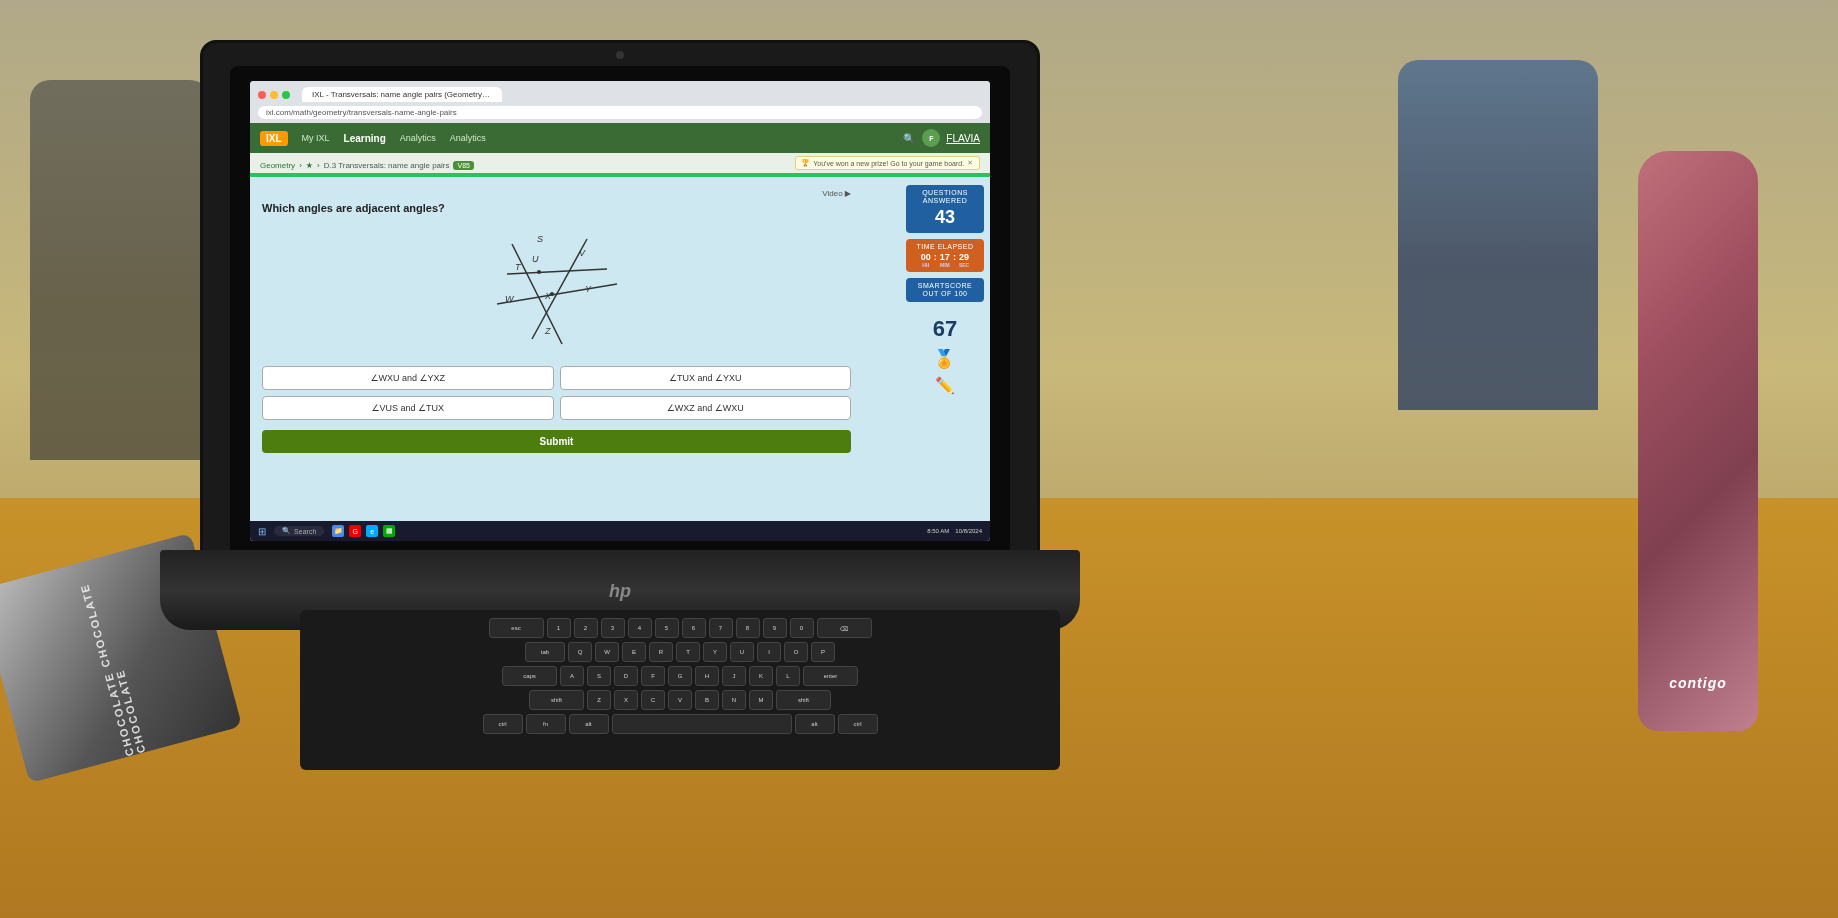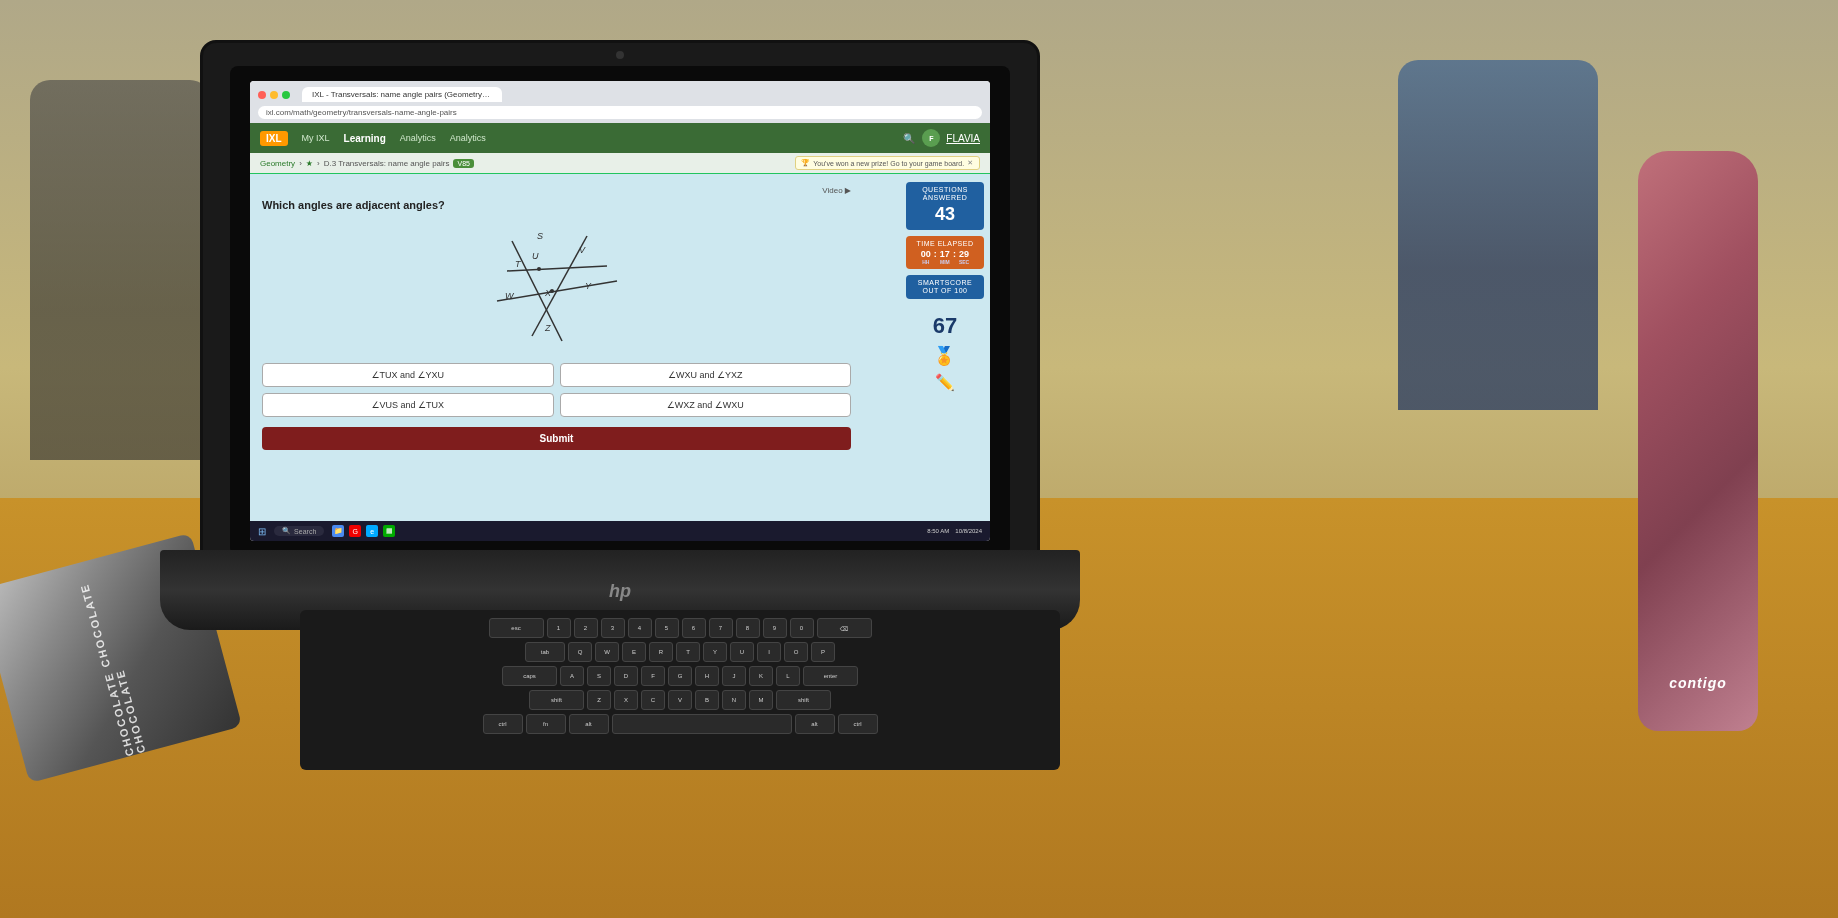--- a/index.html
+++ b/index.html
@@ -234,23 +234,23 @@
       text-decoration: underline;
     }
 
     
     .breadcrumb-bar {
       background: #e8f0e8;
       padding: 3px 10px;
       font-size: 8px;
       color: #555;
       display: flex;
-      align-items: center;
+      align-items: flex-end;
       gap: 4px;
-      border-bottom: 1px solid #22c55e;
+      border-bottom: 4px solid #22c55e;
     }
     .breadcrumb-link {
       color: #2a7a2a;
     }
     .breadcrumb-badge {
       background: #4a8f3a;
       color: #fff;
       padding: 1px 4px;
       border-radius: 3px;
       font-size: 7px;
@@ -322,21 +322,21 @@
       border: 1.5px solid #aaa;
       border-radius: 4px;
       padding: 6px 10px;
       font-size: 9px;
       color: #333;
       cursor: pointer;
       text-align: center;
     }
 
     .submit-btn {
-      background: #7f1d1d;
+      background: #4d7c0f;
       color: #fff;
       border: none;
       border-radius: 4px;
       padding: 6px 16px;
       font-size: 10px;
       font-weight: bold;
       cursor: pointer;
     }
 
     
@@ -632,24 +632,24 @@
                 <text x="108" y="68" font-size="9" fill="#333" font-style="italic">Y</text>
                 <text x="68" y="110" font-size="9" fill="#333" font-style="italic">Z</text>
 
                 <circle cx="62" cy="48" r="2" fill="#333"></circle>
                 <circle cx="75" cy="70" r="2" fill="#333"></circle>
               </svg>
             </div>
 
             <div class="answer-grid">
               <button class="answer-btn">
-                <span>∠TUX and ∠YXU</span>
+                <span>∠WXU and ∠YXZ</span>
               </button>
               <button class="answer-btn">
-                <span>∠WXU and ∠YXZ</span>
+                <span>∠TUX and ∠YXU</span>
               </button>
               <button class="answer-btn">
                 <span>∠VUS and ∠TUX</span>
               </button>
               <button class="answer-btn">
                 <span>∠WXZ and ∠WXU</span>
               </button>
             </div>
 
             <button class="submit-btn">Submit</button>

